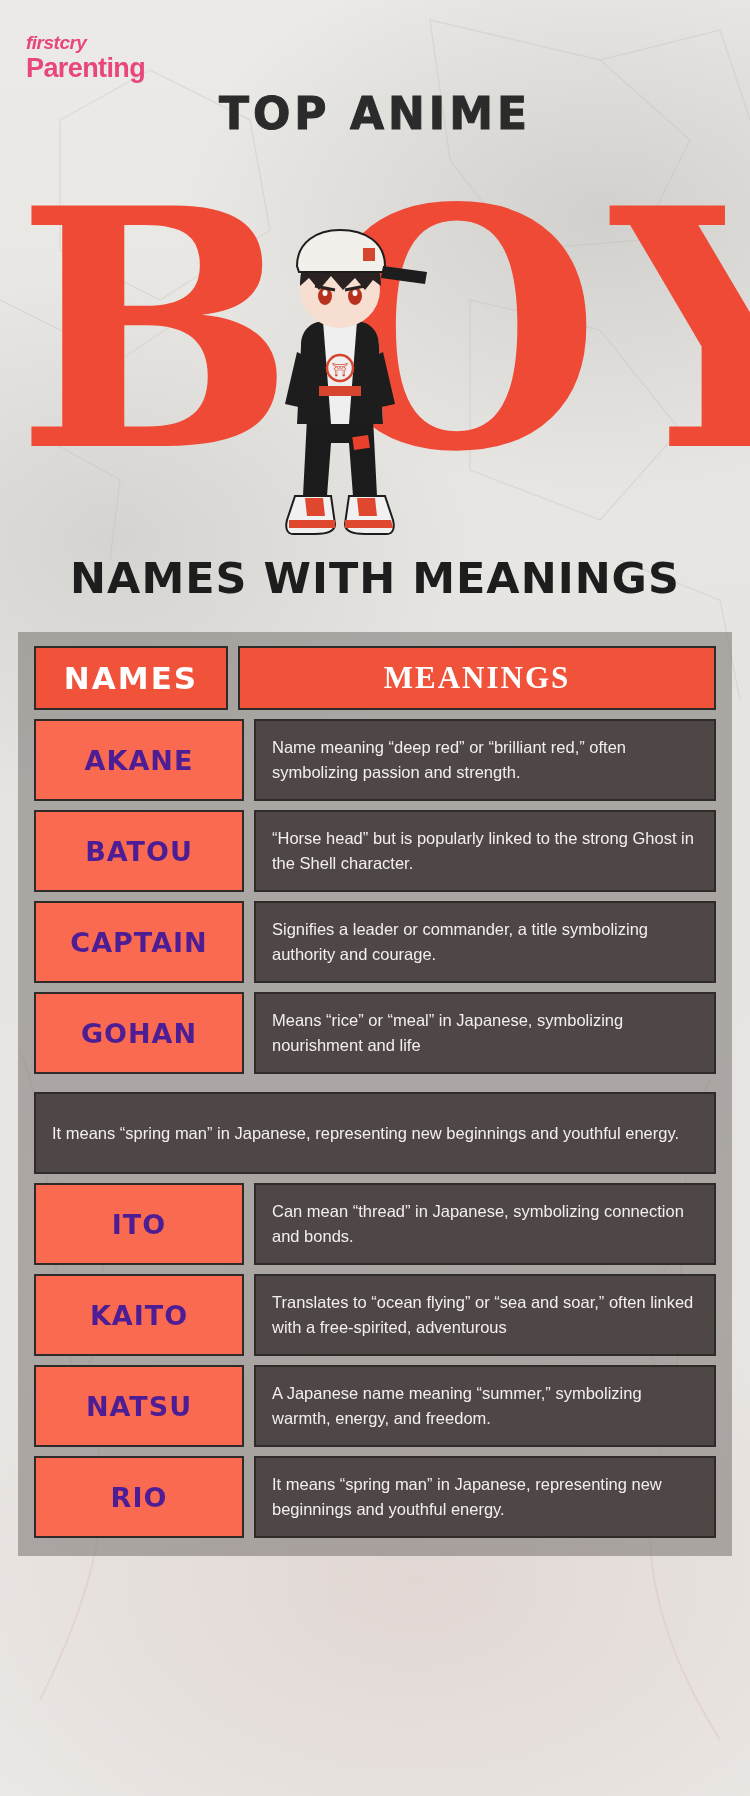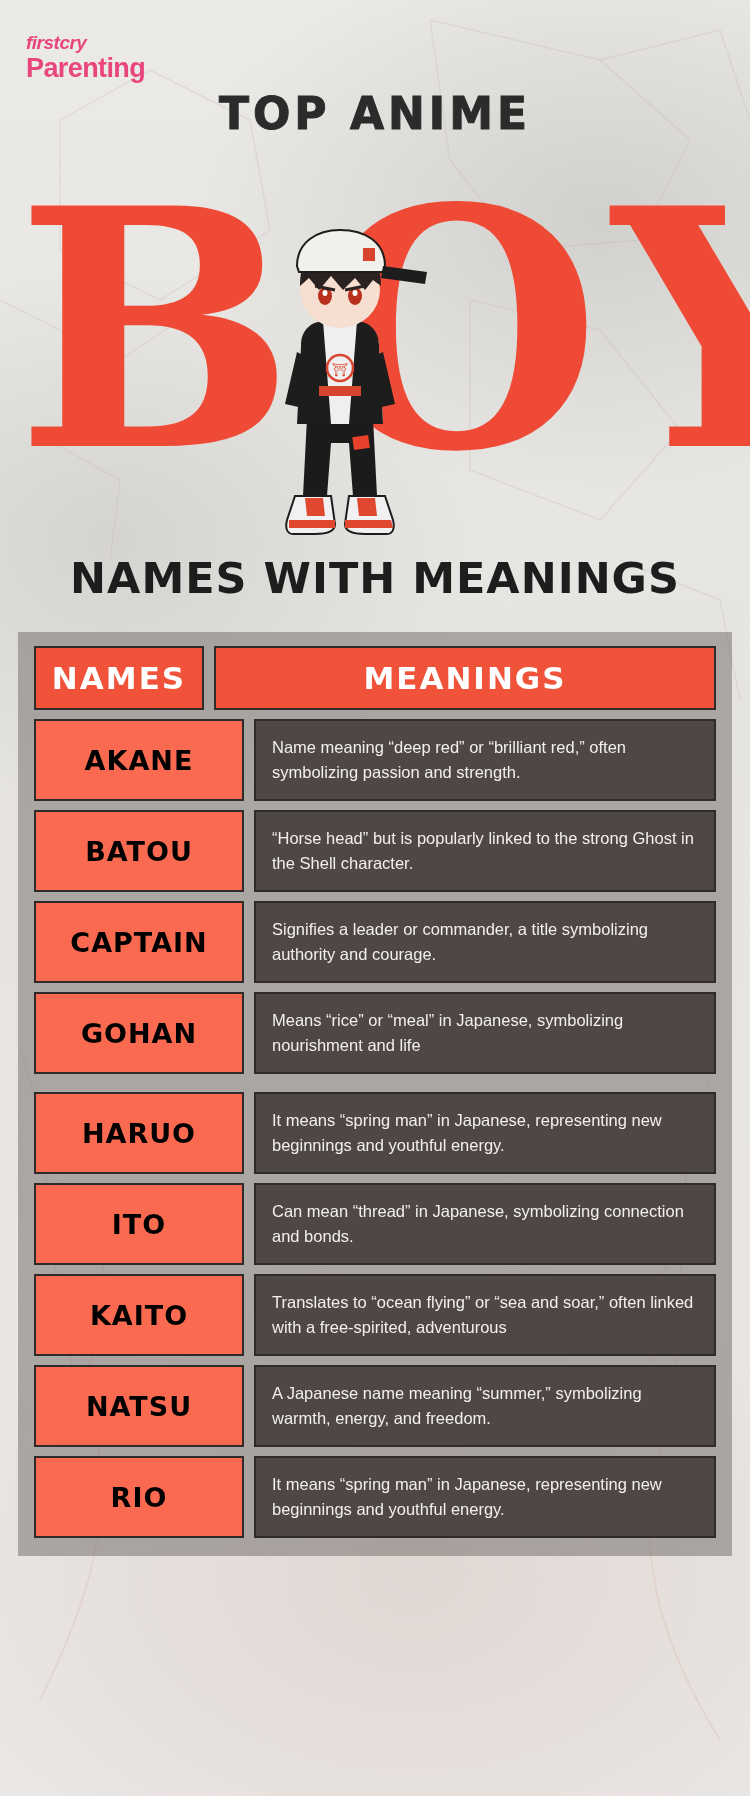--- a/index.html
+++ b/index.html
@@ -125,35 +125,35 @@
     font-family: "DejaVu Sans", sans-serif;
     font-weight: bold;
     letter-spacing: 2px;
     font-size: 31px;
     display: flex;
     align-items: center;
     justify-content: center;
     height: 64px;
     border: 2px solid #2f2b2a;
   }
-  .head-name { width: 170px; }
-  .head-meaning { flex: 1; }
+  .head-name { width: 194px; }
+  .head-meaning { flex: 1; font-family: Liberation Serif, serif; }
 
   .cell-name {
     width: 210px;
     background: #fa6a50;
     border: 2px solid #2f2b2a;
     display: flex;
     align-items: center;
     justify-content: center;
     font-family: "DejaVu Sans", sans-serif;
     font-weight: bold;
     font-size: 27px;
     letter-spacing: 1px;
-    color: #000000;
+    color: #4c1d95;
     min-height: 82px;
   }
   .cell-meaning {
     flex: 1;
     background: #4e4745;
     border: 2px solid #2f2b2a;
     color: #f2efee;
     font-family: "Liberation Sans", sans-serif;
     font-size: 16.5px;
     line-height: 1.5;
@@ -257,21 +257,20 @@
       <div class="cell-name">CAPTAIN</div>
       <div class="cell-meaning">Signifies a leader or commander, a title symbolizing authority and courage.</div>
     </div>
     <div class="row">
       <div class="cell-name">GOHAN</div>
       <div class="cell-meaning">Means “rice” or “meal” in Japanese, symbolizing nourishment and life</div>
     </div>
     <div class="row">
     </div>
     <div class="row">
-      <div class="cell-name">HARUO</div>
       <div class="cell-meaning">It means “spring man” in Japanese, representing new beginnings and youthful energy.</div>
     </div>
     <div class="row">
       <div class="cell-name">ITO</div>
       <div class="cell-meaning">Can mean “thread” in Japanese, symbolizing connection and bonds.</div>
     </div>
     <div class="row">
       <div class="cell-name">KAITO</div>
       <div class="cell-meaning">Translates to “ocean flying” or “sea and soar,” often linked with a free-spirited, adventurous</div>
     </div>

